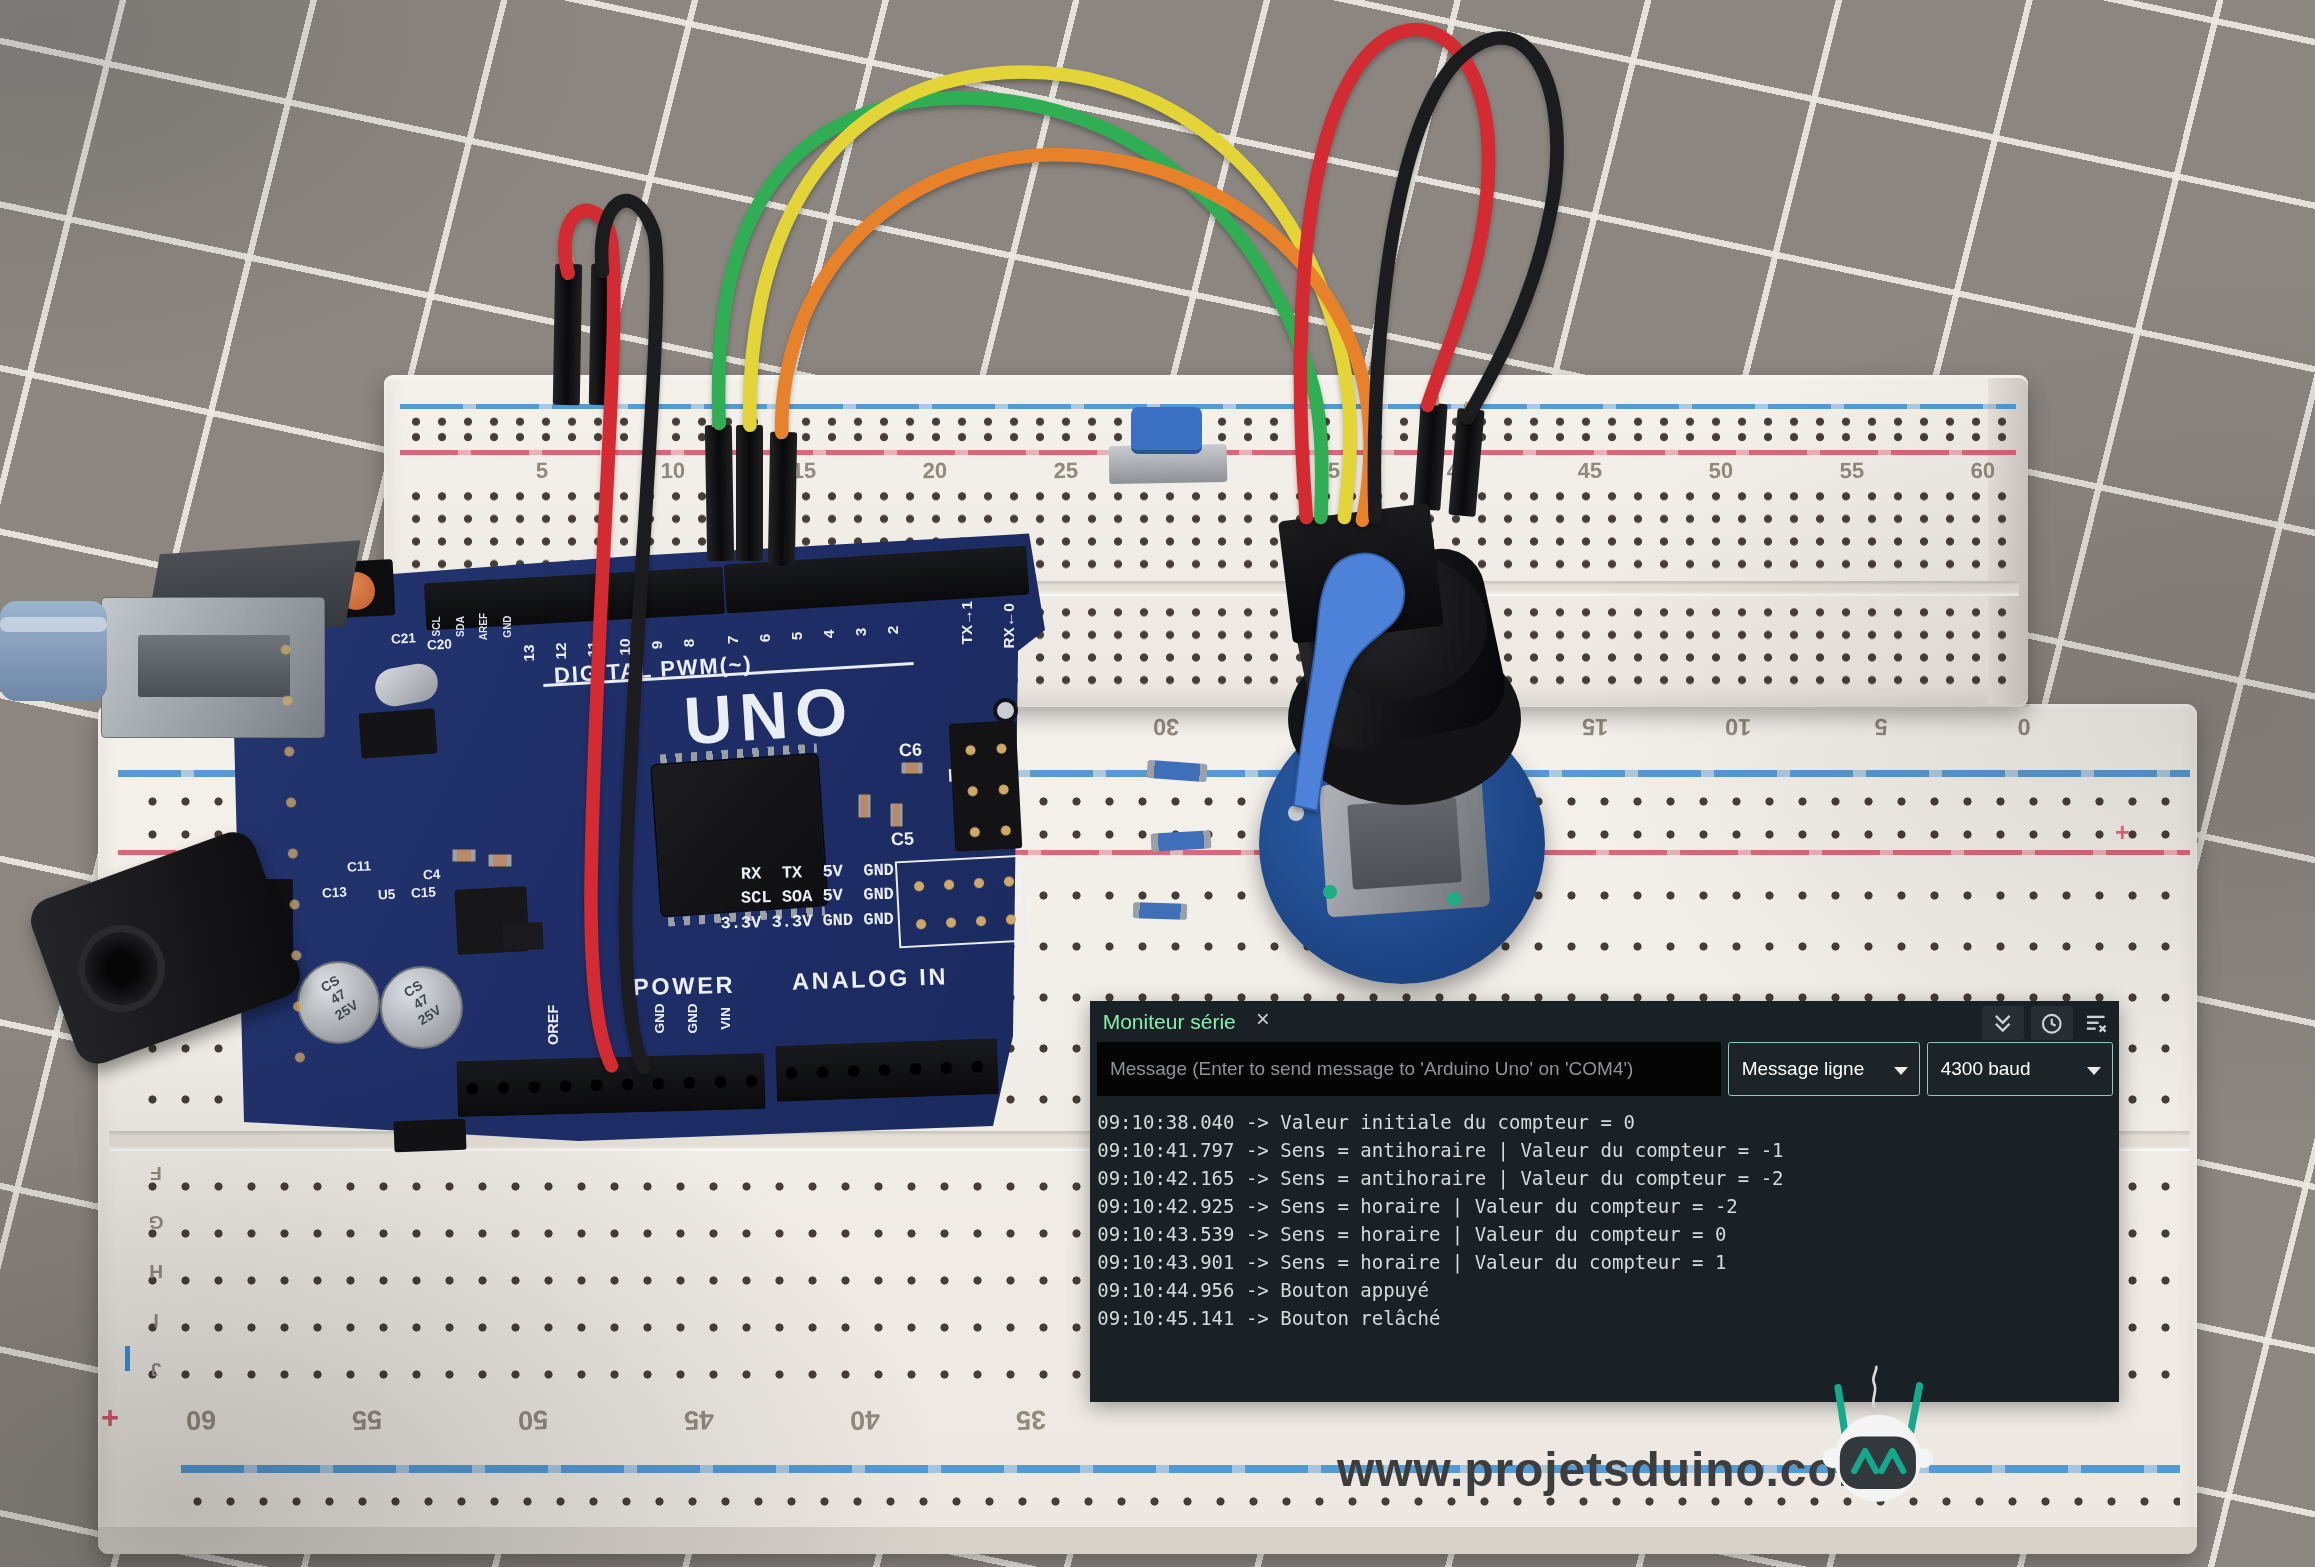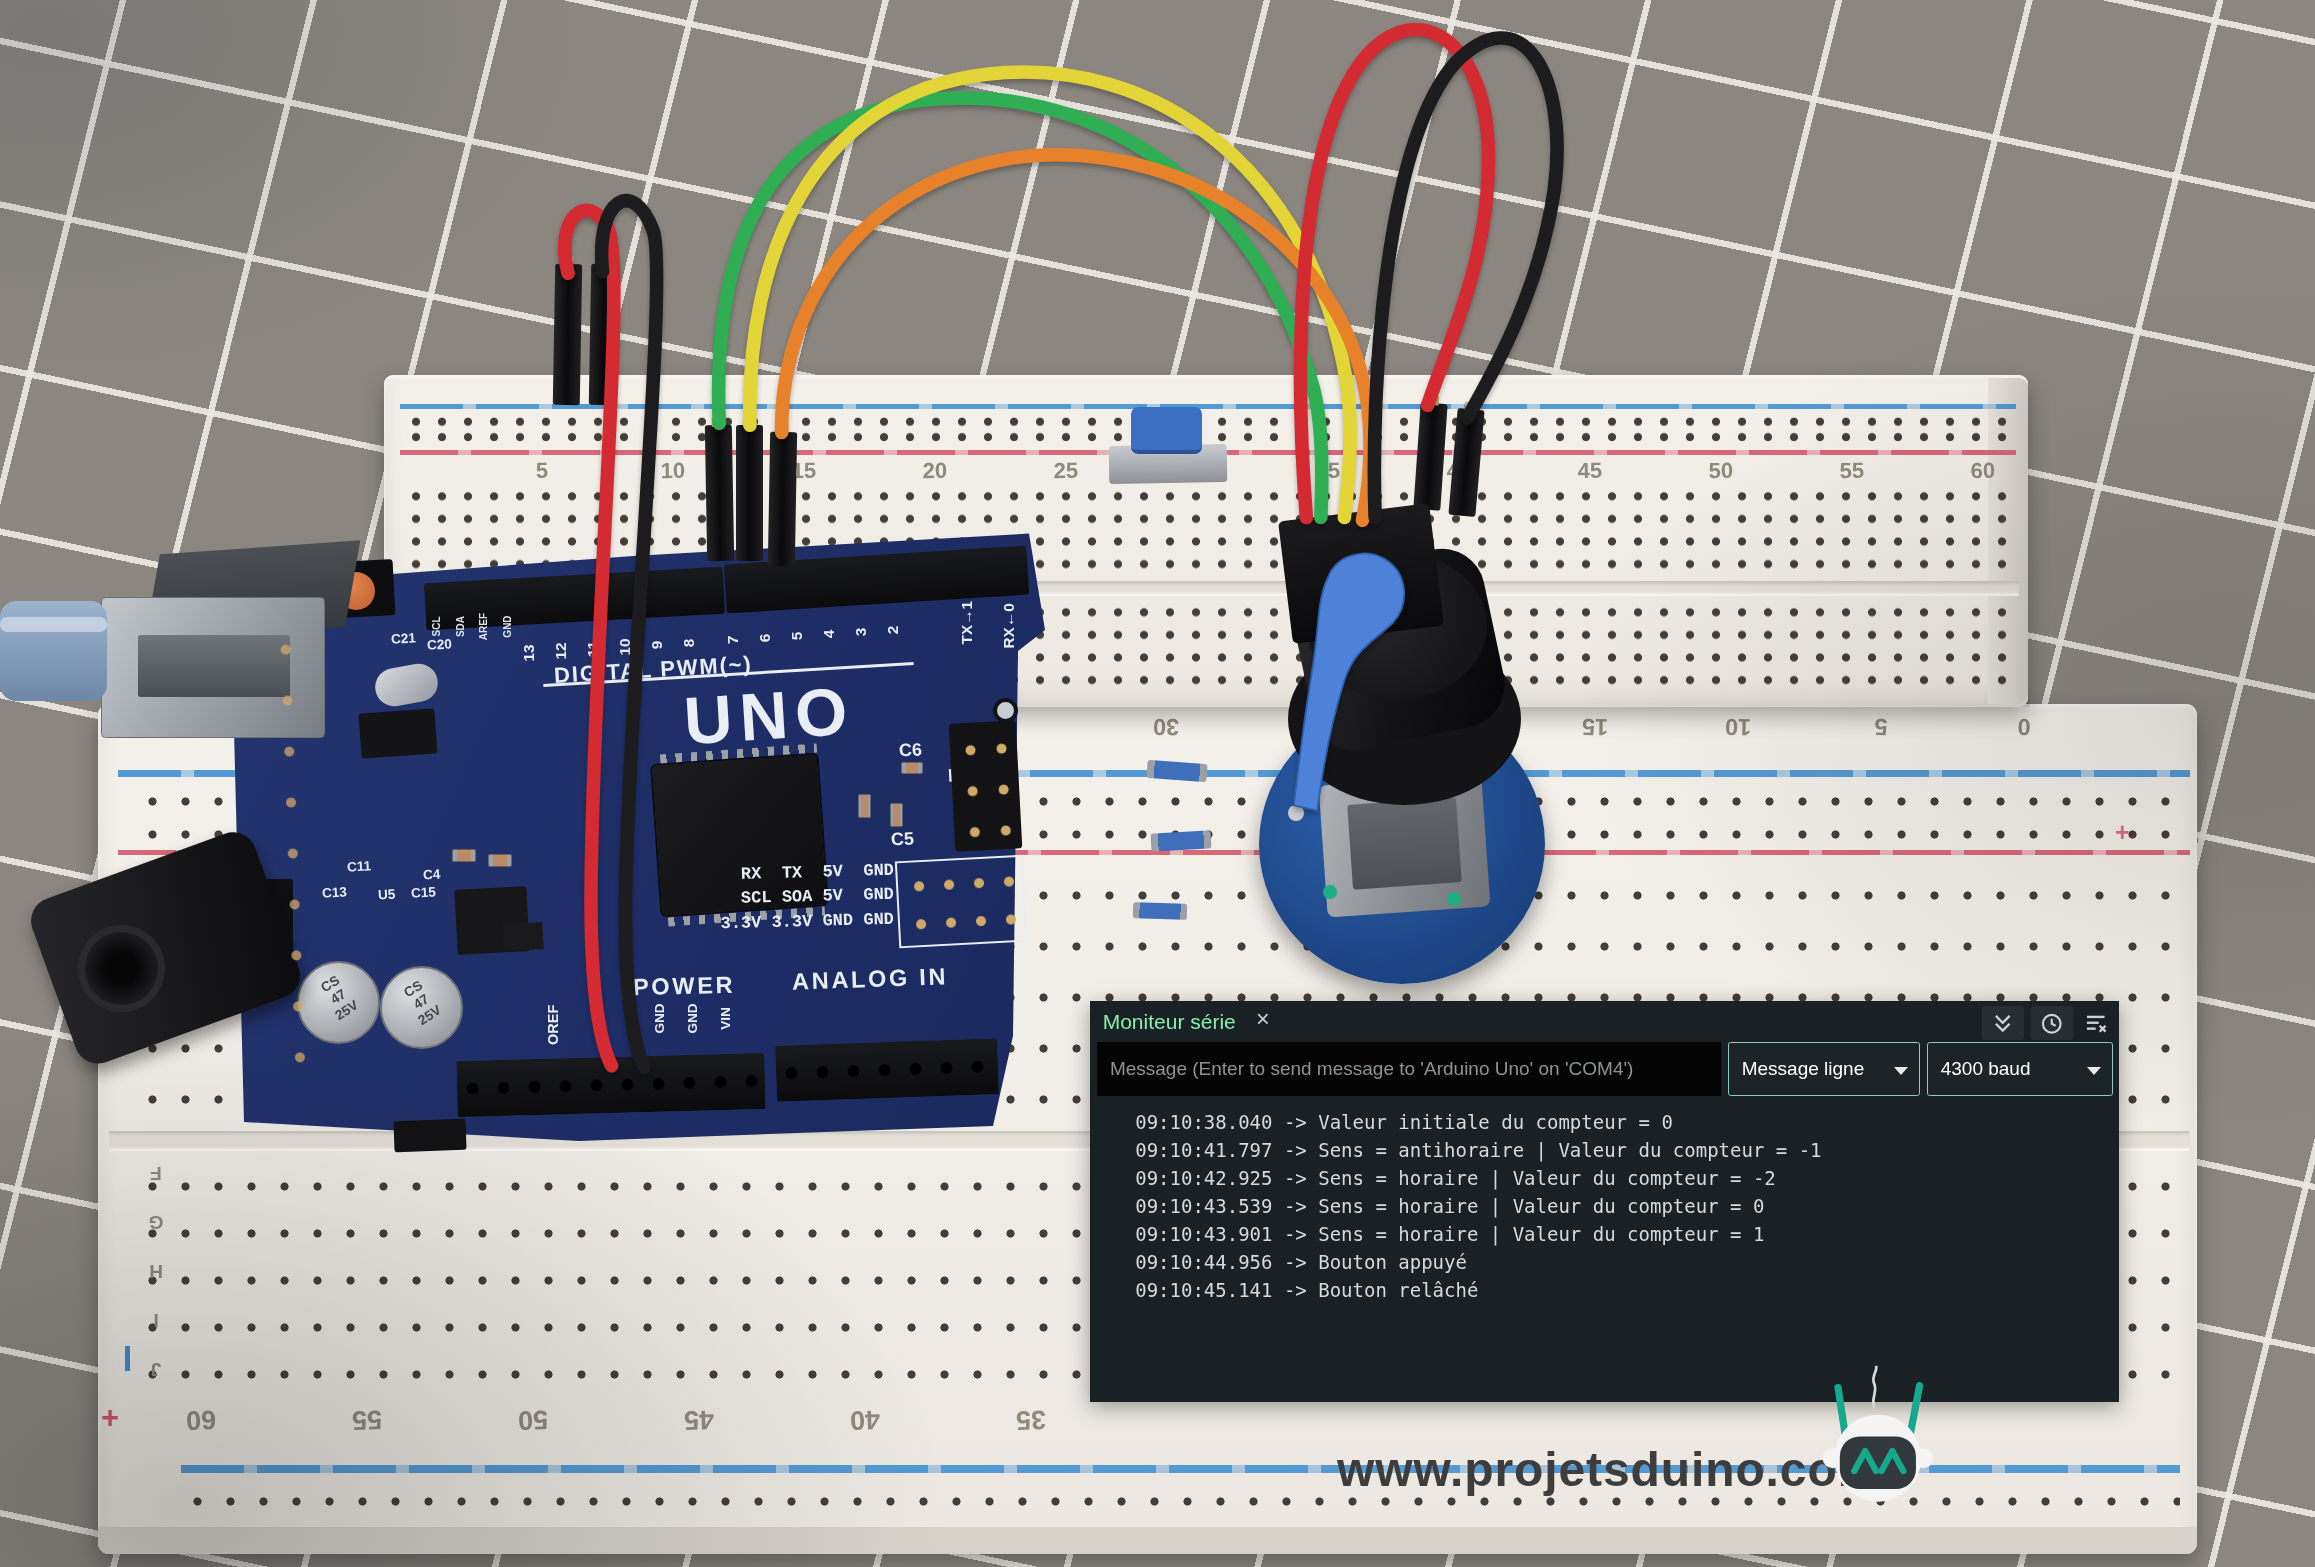--- a/index.html
+++ b/index.html
@@ -64,21 +64,21 @@
   #sm-title{left:12.7px;top:9px;font-size:21px;color:#86efac;}
   #sm-close{left:166px;top:5.4px;font-size:23.5px;color:#c6cbcc;cursor:default;}
   .sm-iconbtn{position:absolute;top:5.4px;width:42px;height:34px;display:flex;align-items:center;justify-content:center;}
   .sm-tile{background:#272e31;border-radius:2.7px;}
   #sm-input{left:7.2px;top:41px;width:624px;height:54px;background:#050505;border:none;color:#c7ccce;font-size:19px;padding:0 12.7px;font-family:"Liberation Sans",sans-serif;}
   #sm-input::placeholder{color:#8d9496;opacity:1;}
   .sm-drop{position:absolute;top:41px;height:54px;background:#1d2427;border:1.8px solid #8ccac2;border-radius:2.7px;color:#fff;
     font-size:19px;display:flex;align-items:center;padding:0 12.7px;}
   .sm-drop .arrow{position:absolute;right:11px;top:23.5px;width:0;height:0;border-left:7.2px solid transparent;border-right:7.2px solid transparent;border-top:8.1px solid #e8eaea;}
   #sm-log{left:7.2px;top:107px;width:1013px;height:288px;overflow:hidden;}
-  #sm-log div{height:28px;line-height:28px;color:#d6dada;font-family:"DejaVu Sans Mono",monospace;font-size:19px;white-space:pre;margin-left:38px;}
+  #sm-log div{height:28px;line-height:28px;color:#d6dada;font-family:"DejaVu Sans Mono",monospace;font-size:19px;white-space:pre;}
 
   
   #watermark-text{left:1337px;top:1442px;font-size:48px;font-weight:bold;color:#3d3d3d;letter-spacing:0.9px;z-index:60;}
 </style>
 </head>
 <body>
 
 <div id="stage">
 
   <div class="abs mat-grid"></div>
@@ -323,20 +323,21 @@
       <span class="arrow"></span>
     </div>
     <div class="sm-drop" style="left:837px;width:186px;">
       <span>4300 baud</span>
       <span class="arrow"></span>
     </div>
     <div class="abs" id="sm-log">
 
     <div style="--i: 0;">09:10:38.040 -&gt; Valeur initiale du compteur = 0</div>
         <div style="--i: 1;">09:10:41.797 -&gt; Sens = antihoraire | Valeur du compteur = -1</div>
+        <div style="--i: 2;">09:10:42.165 -&gt; Sens = antihoraire | Valeur du compteur = -2</div>
         <div style="--i: 4;">09:10:42.925 -&gt; Sens = horaire | Valeur du compteur = -2</div>
         <div style="--i: 6;">09:10:43.539 -&gt; Sens = horaire | Valeur du compteur = 0</div>
         <div style="--i: 7;">09:10:43.901 -&gt; Sens = horaire | Valeur du compteur = 1</div>
         <div style="--i: 8;">09:10:44.956 -&gt; Bouton appuyé</div>
         <div style="--i: 9;">09:10:45.141 -&gt; Bouton relâché</div>
       </div>
   </div>
 
   <span class="abs" id="watermark-text">www.projetsduino.com</span>
   <svg class="abs" width="127" height="145" viewBox="0 0 140 160" style="left:1818px;top:1364px;z-index:60;">

